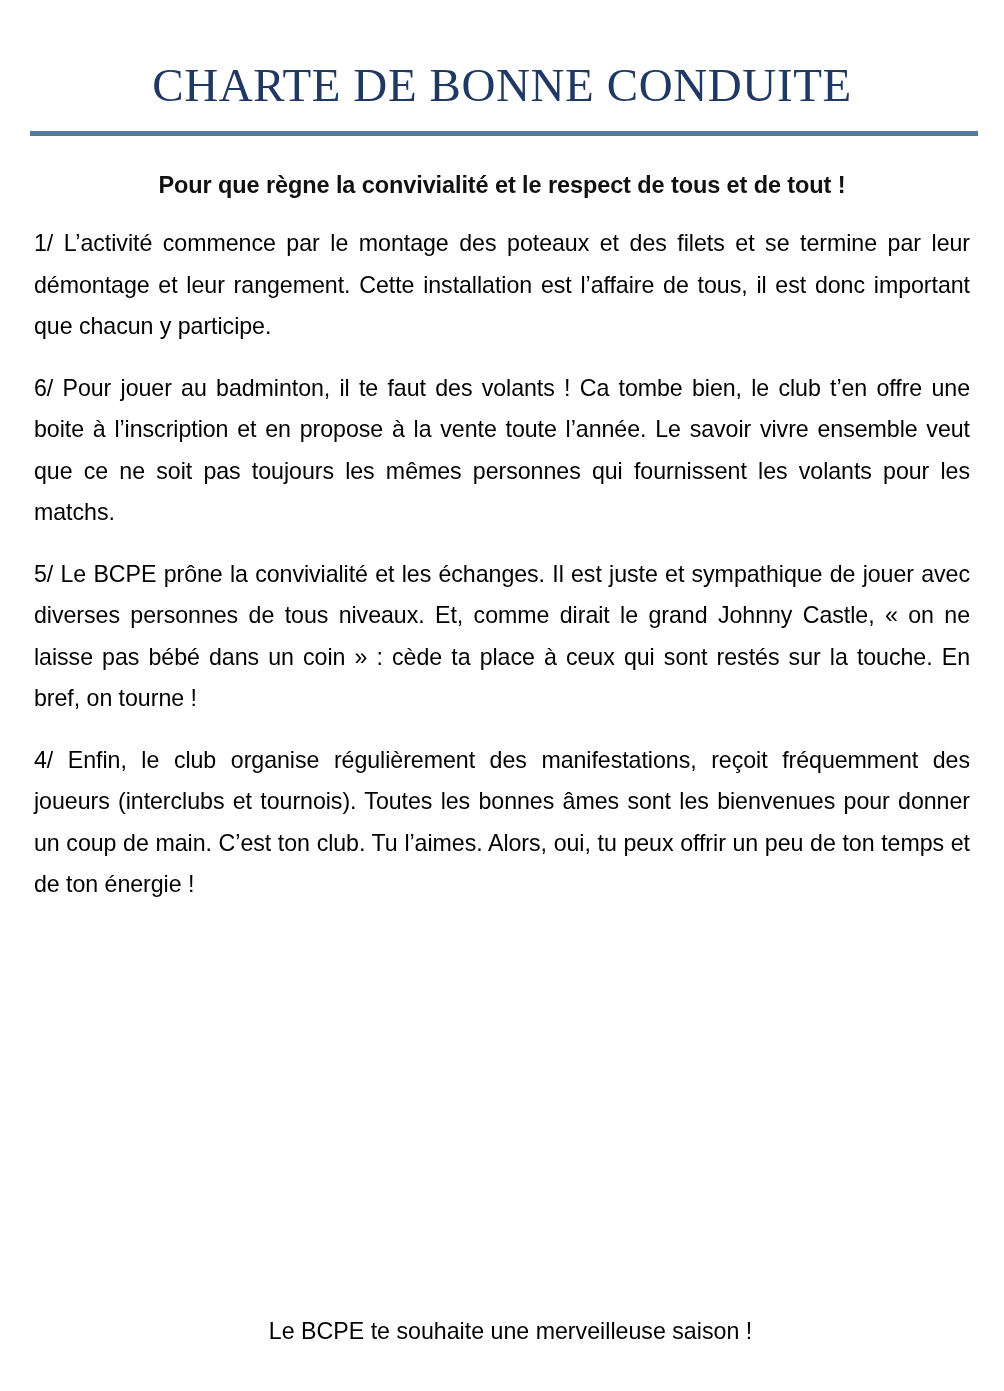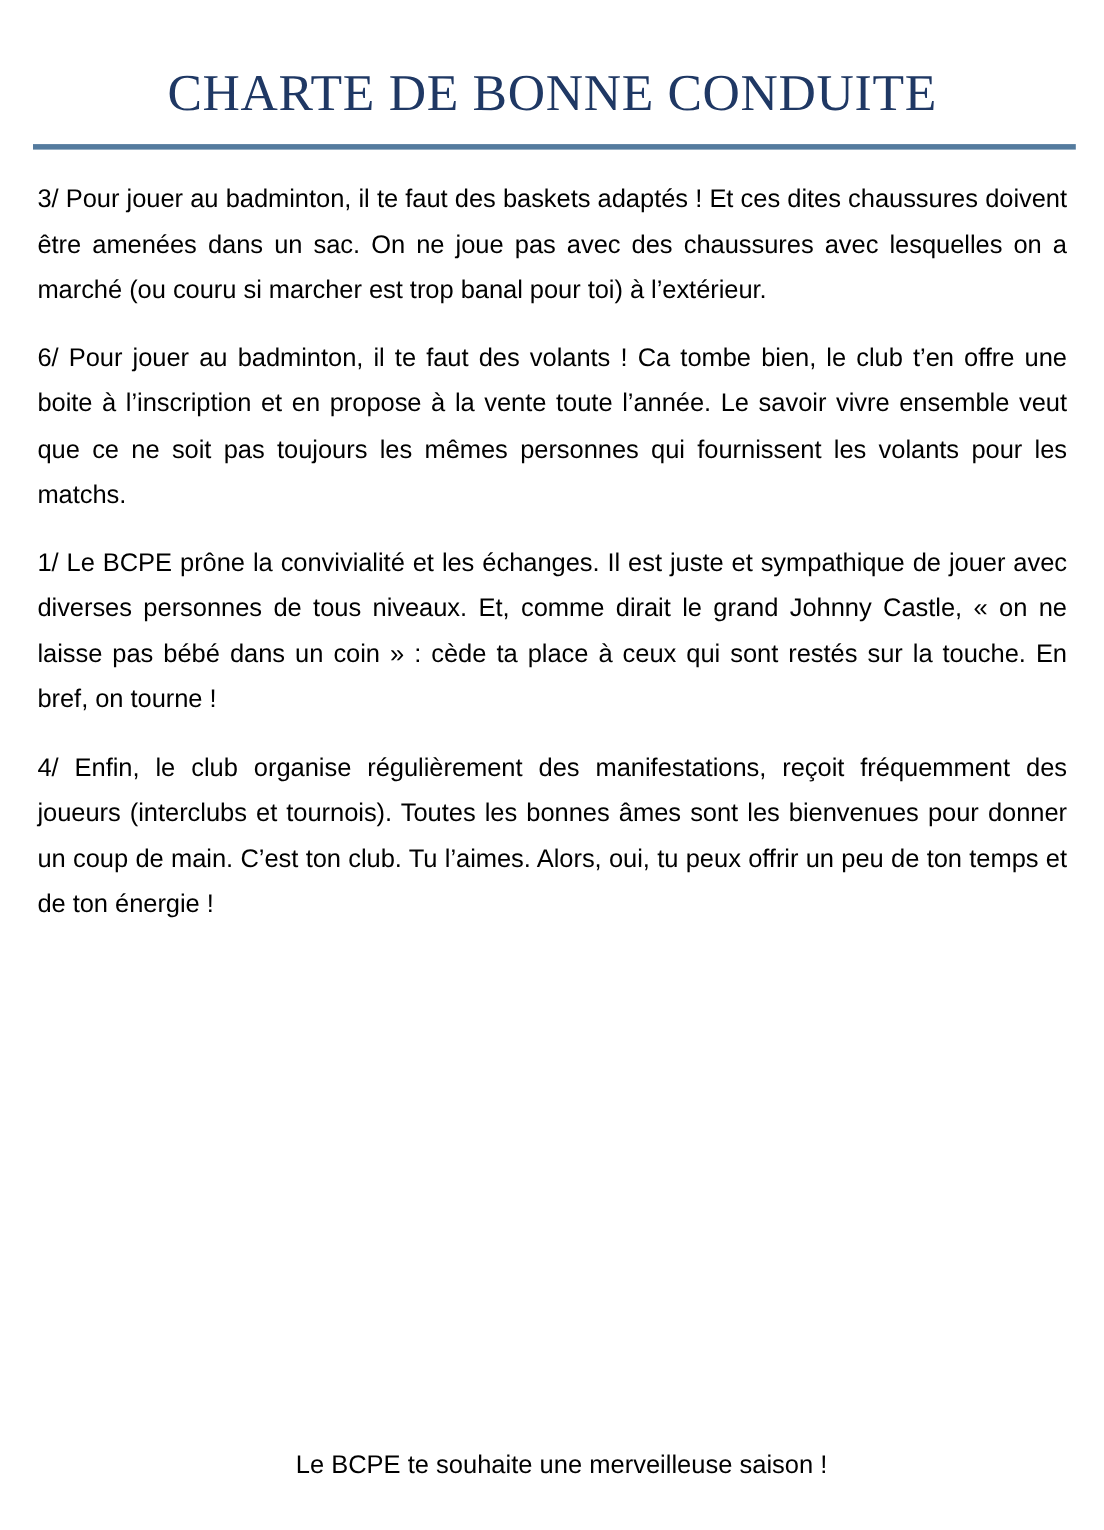--- a/index.html
+++ b/index.html
@@ -92,23 +92,24 @@
 </style>
 </head>
 <body>
 
 <div class="page">
 
   <h1 class="doc-title">CHARTE DE BONNE CONDUITE</h1>
 
   <div class="title-rule"></div>
 
+  <p class="doc-subtitle">Pour que règne la convivialité et le respect de tous et de tout !</p>
 
   <div class="body-block">
-    <p class="rule-para">3/ Pour jouer au badminton, il te faut des baskets adaptés ! Et ces dites chaussures doivent être amenées dans un sac. On ne joue pas avec des chaussures avec lesquelles on a marché (ou couru si marcher est trop banal pour toi) à l’extérieur.</p>
+    <p class="rule-para">1/ L’activité commence par le montage des poteaux et des filets et se termine par leur démontage et leur rangement. Cette installation est l’affaire de tous, il est donc important que chacun y participe.</p>
     <p class="rule-para">6/ Pour jouer au badminton, il te faut des volants ! Ca tombe bien, le club t’en offre une boite à l’inscription et en propose à la vente toute l’année. Le savoir vivre ensemble veut que ce ne soit pas toujours les mêmes personnes qui fournissent les volants pour les matchs.</p>
-    <p class="rule-para">1/ Le BCPE prône la convivialité et les échanges. Il est juste et sympathique de jouer avec diverses personnes de tous niveaux. Et, comme dirait le grand Johnny Castle, « on ne laisse pas bébé dans un coin » : cède ta place à ceux qui sont restés sur la touche. En bref, on tourne !</p>
+    <p class="rule-para">5/ Le BCPE prône la convivialité et les échanges. Il est juste et sympathique de jouer avec diverses personnes de tous niveaux. Et, comme dirait le grand Johnny Castle, « on ne laisse pas bébé dans un coin » : cède ta place à ceux qui sont restés sur la touche. En bref, on tourne !</p>
     <p class="rule-para">4/ Enfin, le club organise régulièrement des manifestations, reçoit fréquemment des joueurs (interclubs et tournois). Toutes les bonnes âmes sont les bienvenues pour donner un coup de main. C’est ton club. Tu l’aimes. Alors, oui, tu peux offrir un peu de ton temps et de ton énergie !</p>
   </div>
 
   <div class="doc-footer">Le BCPE te souhaite une merveilleuse saison !</div>
 
 </div>
 
 </body></html>

